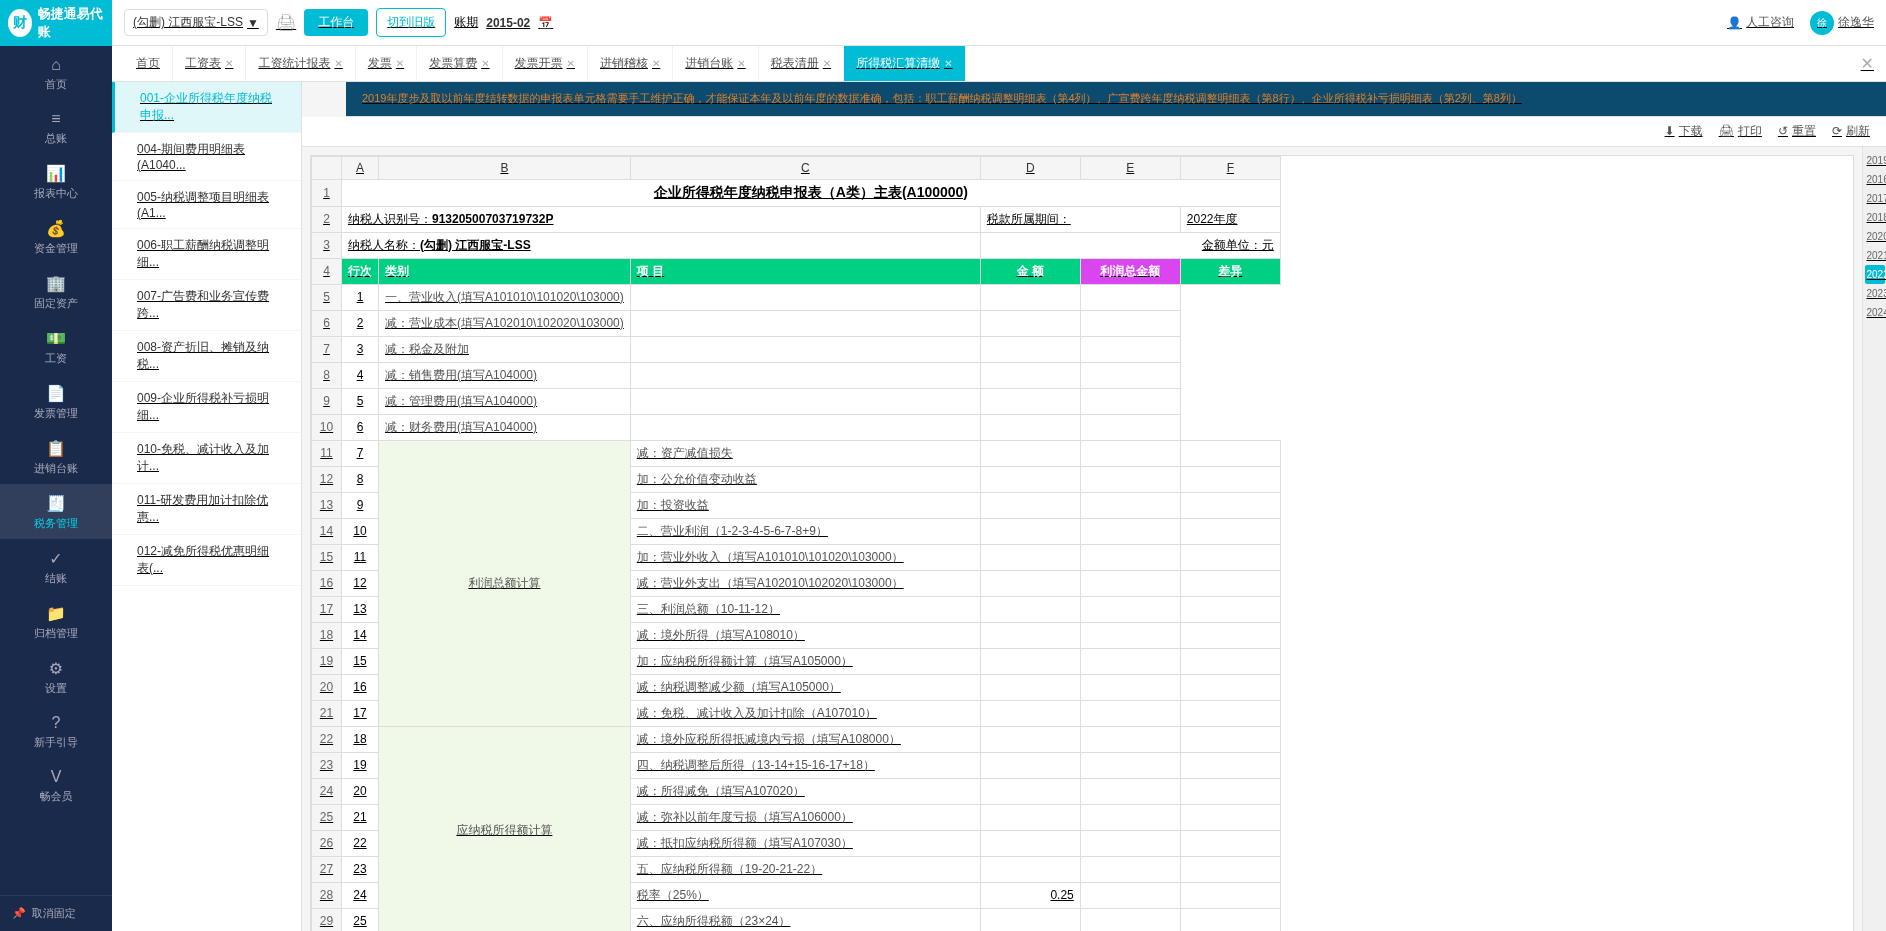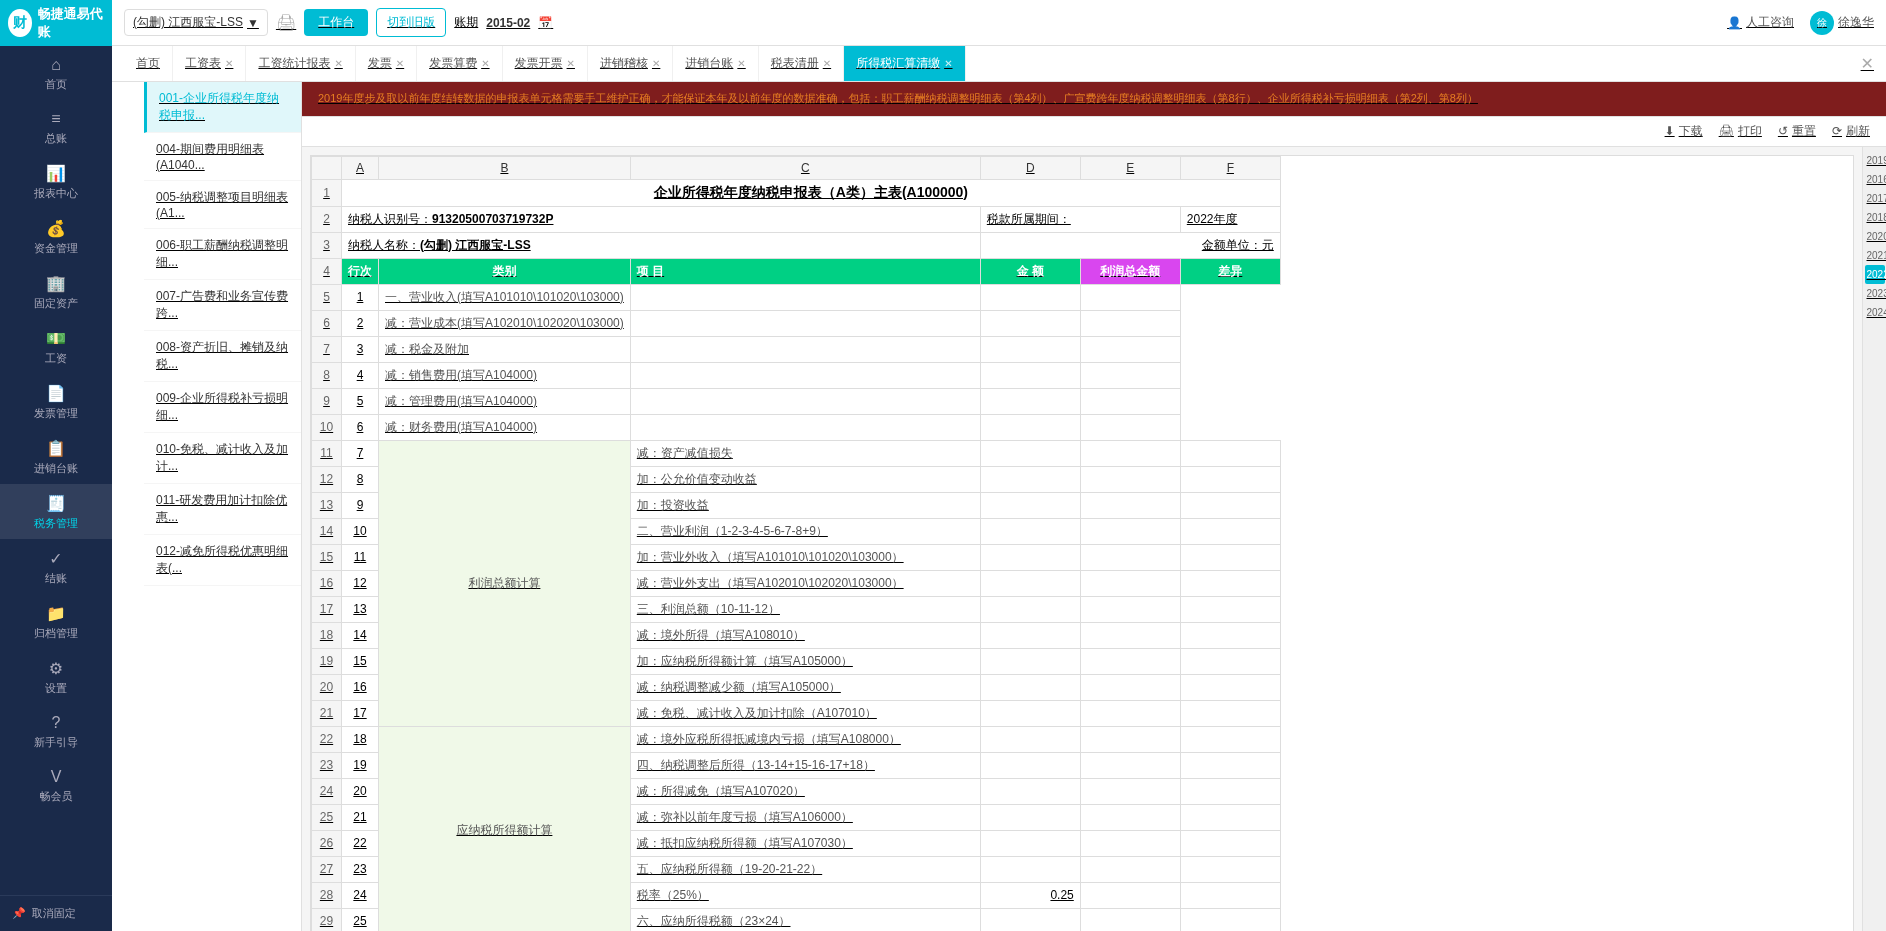--- a/index.html
+++ b/index.html
@@ -33,52 +33,52 @@
     .nav-tab.active { color: #fff; background: #00bcd4; }
     .nav-tab-close { font-size: 10px; color: #aaa; cursor: pointer; }
     .nav-tab.active .nav-tab-close { color: rgba(255,255,255,0.8); }
     .nav-close-btn { margin-left: auto; font-size: 16px; cursor: pointer; color: #aaa; }
 
     
     .content { flex: 1; display: flex; overflow: hidden; }
 
     
     .left-panel { width: 190px; background: #fff; border-right: 1px solid #e0e0e0; display: flex; flex-direction: column; overflow-y: auto; }
-    .left-panel-item { padding: 8px 12px; cursor: pointer; font-size: 12px; color: #333; border-bottom: 1px solid #f5f5f5; display: flex; align-items: flex-end; gap: 4px; margin-left: 32px; }
+    .left-panel-item { padding: 8px 25px; cursor: pointer; font-size: 12px; color: #333; border-bottom: 1px solid #f5f5f5; display: flex; align-items: flex-end; gap: 4px; }
     .left-panel-item.active { background: #e0f7fa; color: #00bcd4; border-left: 3px solid #00bcd4; }
     .left-panel-item.error { color: #e74c3c; }
     .left-panel-item .dot { width: 8px; height: 8px; border-radius: 50%; flex-shrink: 0; }
     .dot-red { background: #e74c3c; }
 
     
     .right-main { flex: 1; display: flex; flex-direction: column; overflow: hidden; background: #f5f5f5; }
 
     
-    .warning-bar { background: #7f1d1d; padding: 8px 16px; font-size: 11px; color: #e67e22; border-bottom: 1px solid #e0e0e0; line-height: 1.6; }
+    .warning-bar { background: #0c4a6e; padding: 8px 16px; font-size: 11px; color: #e67e22; border-bottom: 1px solid #e0e0e0; line-height: 1.6; margin-left: 44px; }
 
     
     .spreadsheet-toolbar { background: #fff; padding: 6px 16px; display: flex; align-items: center; gap: 16px; border-bottom: 1px solid #e0e0e0; justify-content: flex-end; }
     .toolbar-btn { display: flex; align-items: center; gap: 4px; cursor: pointer; color: #555; font-size: 12px; }
 
     
     .spreadsheet-area { flex: 1; overflow: auto; position: relative; background: #fff; margin: 8px; border: 1px solid #ddd; }
 
     
     .year-nav { width: 24px; background: #f0f0f0; display: flex; flex-direction: column; align-items: center; padding: 4px 0; gap: 2px; border-left: 1px solid #e0e0e0; }
     .year-nav-item { width: 20px; padding: 4px 2px; font-size: 10px; text-align: center; cursor: pointer; color: #666; writing-mode: horizontal-tb; }
     .year-nav-item.active { background: #00bcd4; color: #fff; border-radius: 2px; }
 
     
     .sheet-table { border-collapse: collapse; min-width: 900px; font-size: 12px; }
     .sheet-table th, .sheet-table td { border: 1px solid #ddd; padding: 4px 6px; white-space: nowrap; }
     .sheet-table th { background: #f5f5f5; text-align: center; color: #333; font-weight: normal; }
     .row-num { background: #f5f5f5; text-align: center; color: #666; min-width: 30px; }
     .col-header { background: #f5f5f5; text-align: center; font-weight: bold; }
     .col-xingci { background: #00d084; color: #fff; text-align: center; font-weight: bold; }
-    .col-leibie { background: #00d084; color: #fff; text-align: center; font-weight: bold; }
+    .col-leibie { background: #00d084; color: #fff; text-align: left; font-weight: bold; }
     .col-xiangmu { background: #00d084; color: #fff; font-weight: bold; }
     .col-quane { background: #00d084; color: #fff; text-align: center; font-weight: bold; }
     .col-lirun { background: #d946ef; color: #fff; text-align: center; font-weight: bold; }
     .col-chay { background: #00d084; color: #fff; text-align: center; font-weight: bold; }
     .data-row td { background: #fff; }
     .data-row td:first-child { background: #f5f5f5; }
     .section-label { color: #555; }
 
     .spreadsheet-wrapper { display: flex; flex: 1; overflow: hidden; }
     .sheet-scroll-area { flex: 1; overflow: auto; }

